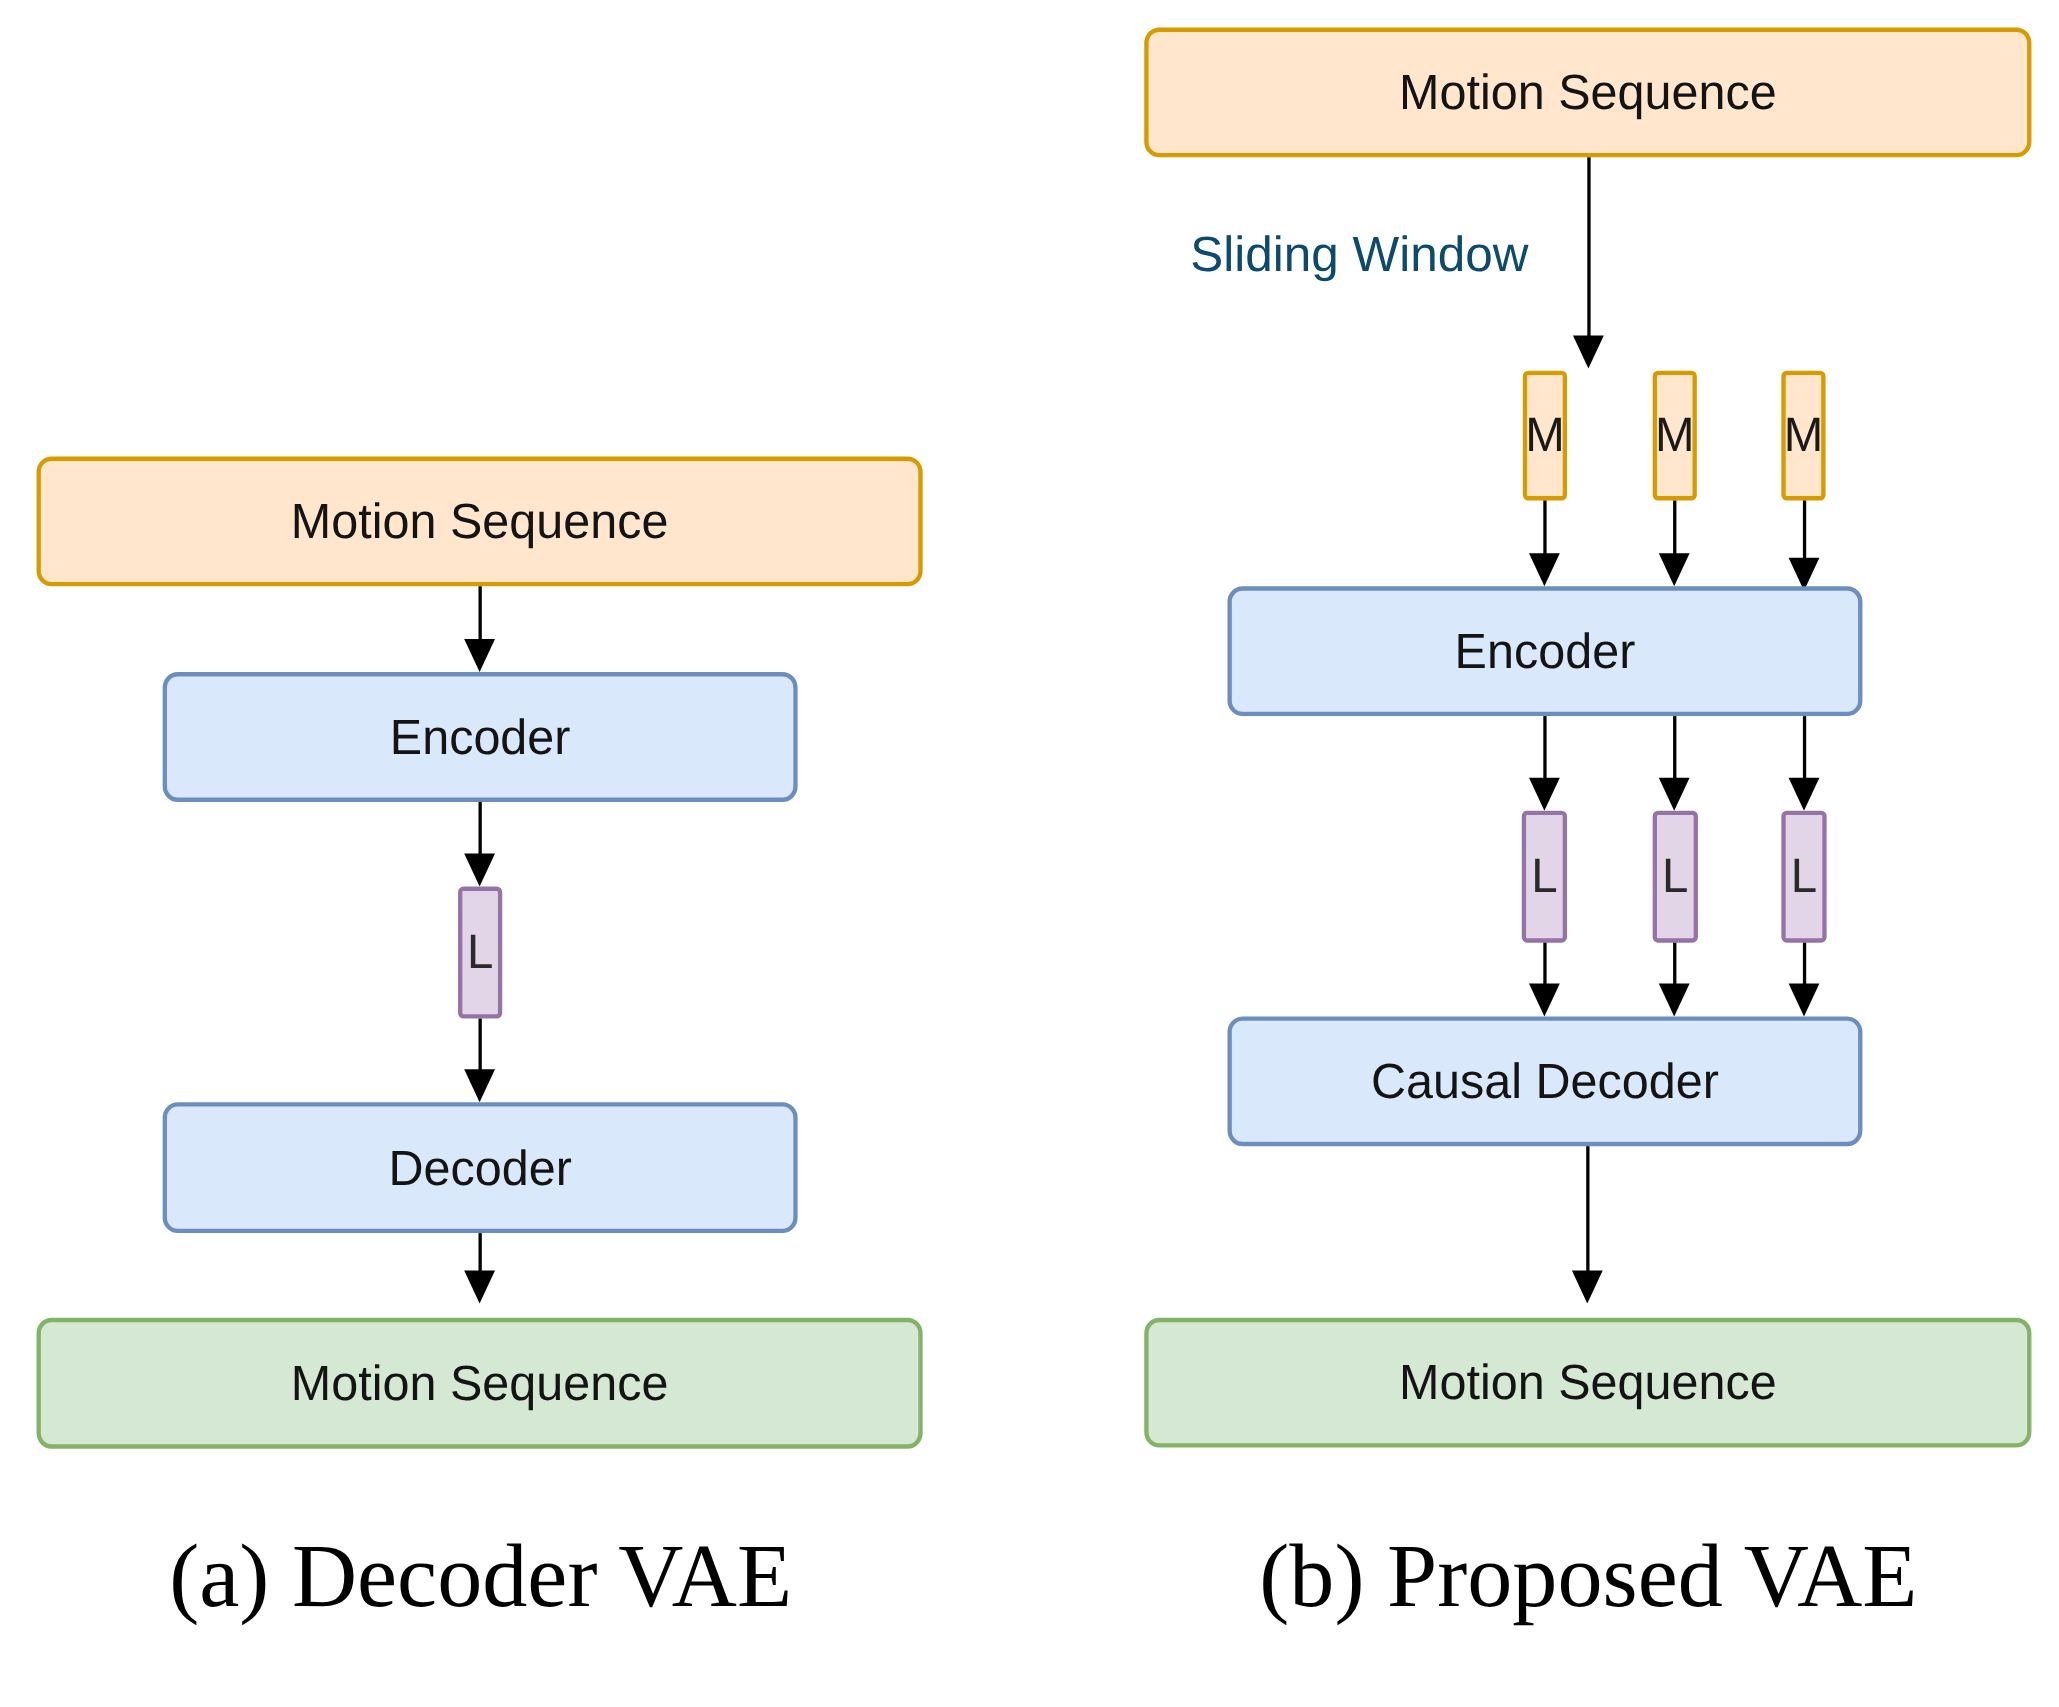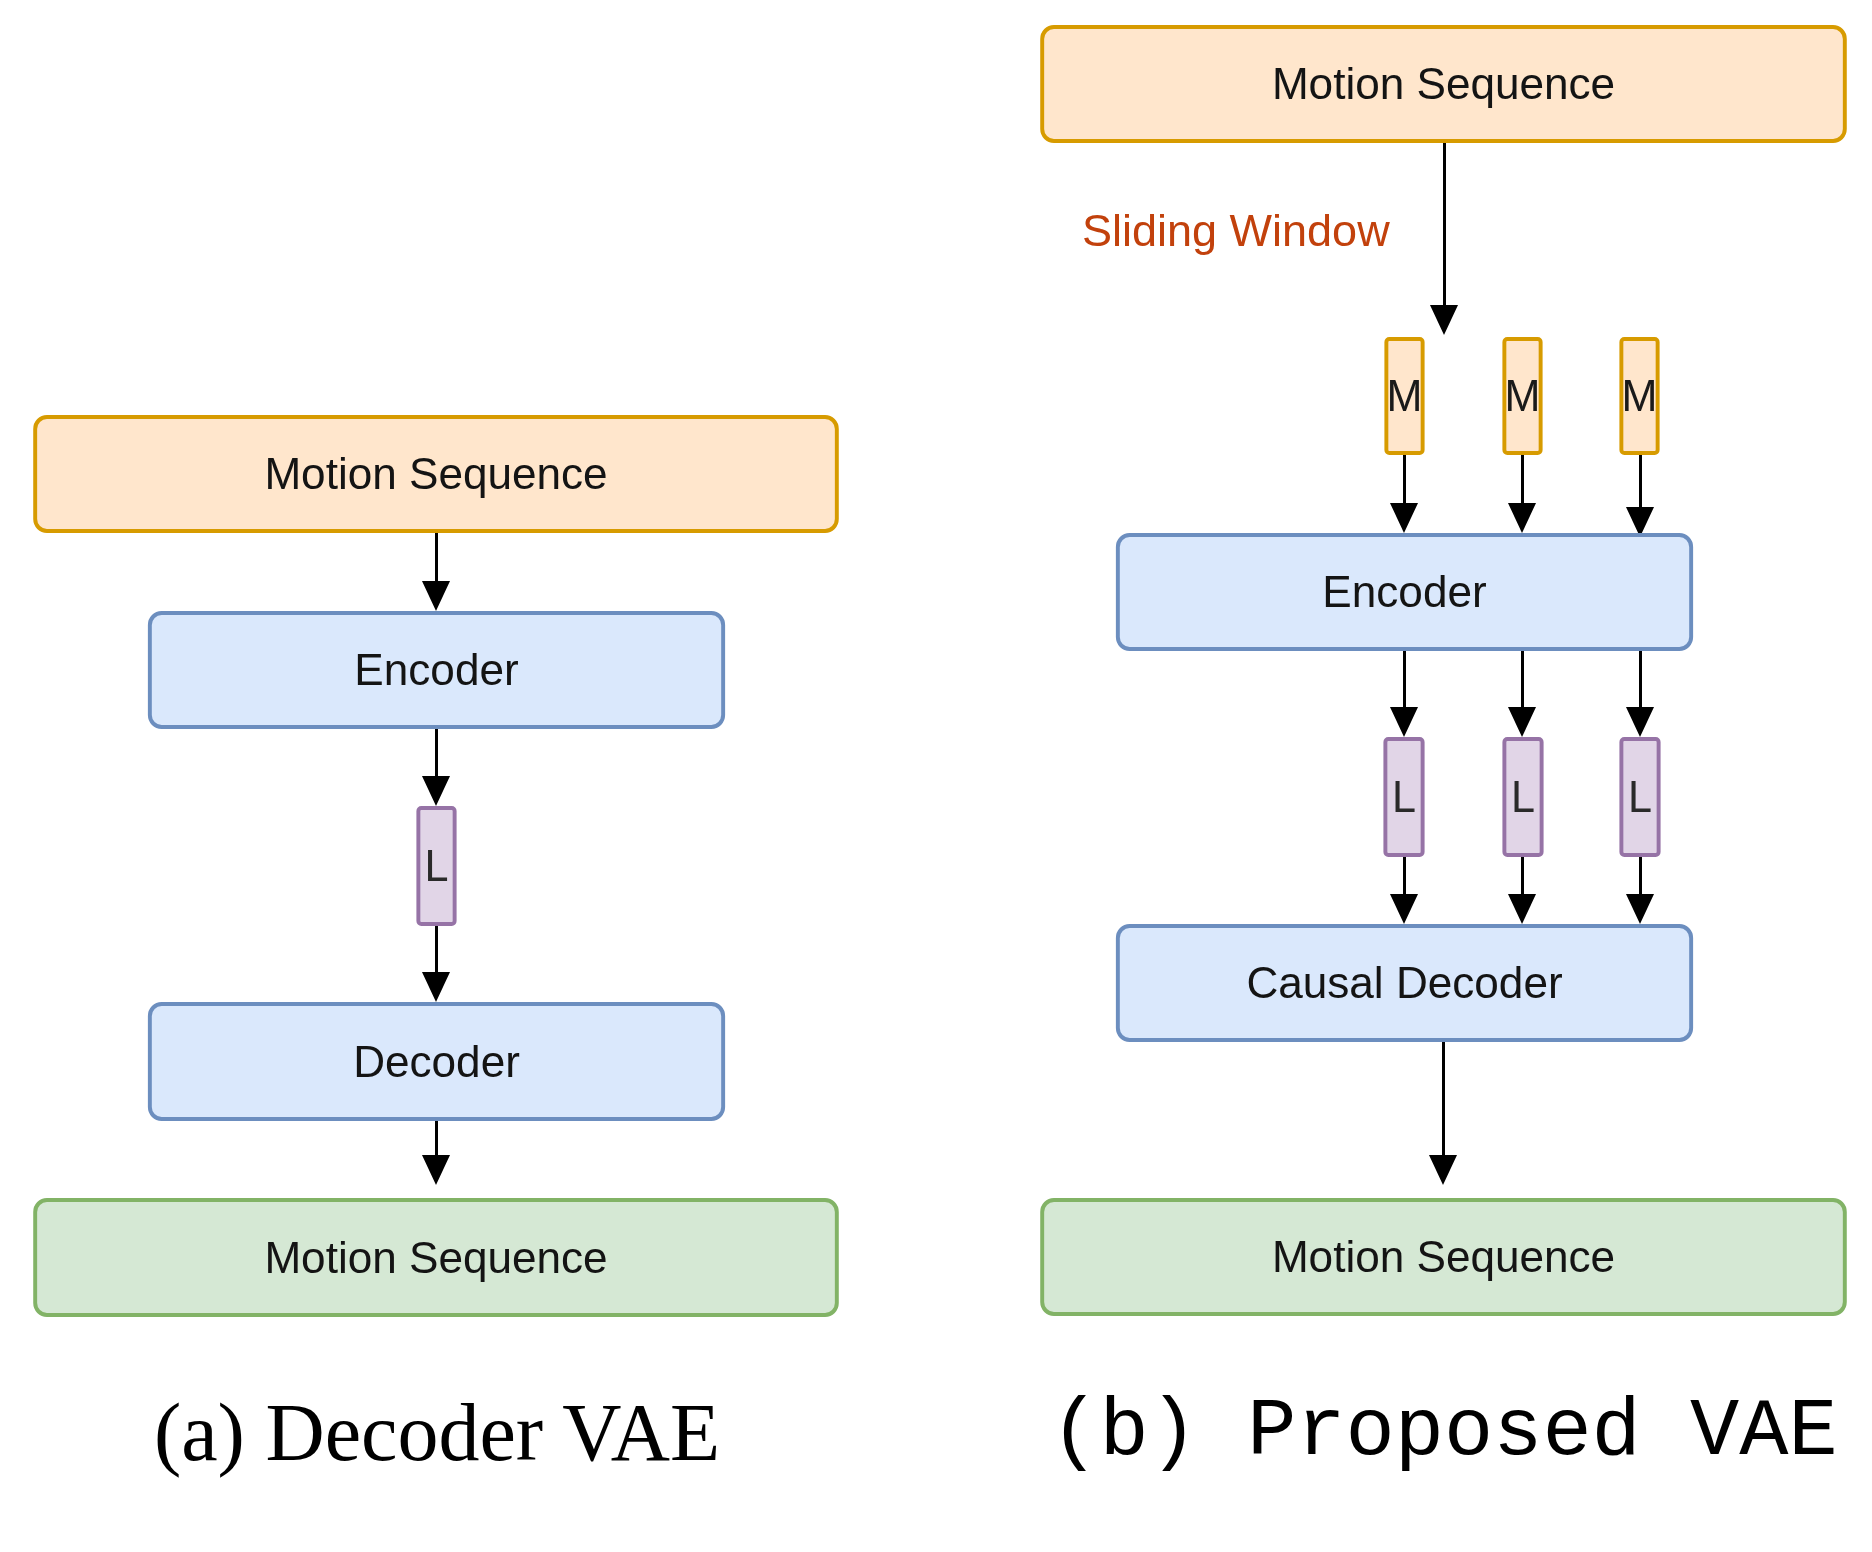--- a/index.html
+++ b/index.html
@@ -19,21 +19,21 @@
   .chip.orange { color: #1a1a1a; }
 
   .line { position: absolute; width: 3px; background: #000; margin-left: -1.5px; }
   .head {
     position: absolute; width: 0; height: 0; margin-left: -14px;
     border-left: 14px solid transparent; border-right: 14px solid transparent;
     border-top: 30px solid #000;
   }
   .label {
     position: absolute; font-family: "Liberation Sans", sans-serif;
-    font-size: 45px; color: #c2410c; white-space: nowrap;
+    font-size: 45px; color: #0c4a6e; white-space: nowrap;
   }
   .caption {
     position: absolute; font-family: "Liberation Serif", serif;
     font-size: 82px; color: #000; white-space: nowrap;
     transform: translateX(-50%);
   }
 
   
   #a-in   { left: 25px;  top: 415px;  width: 822px; height: 118px; }
   #a-enc  { left: 142px; top: 611px;  width: 589px; height: 118px; }
@@ -45,21 +45,21 @@
   
   #b-in   { left: 1032px; top: 25px;   width: 823px; height: 118px; }
   #b-sw   { left: 1082px; top: 205px; }
   .mchip  { top: 337px; width: 41px; height: 118px; }
   #b-m0 { left: 1384px; } #b-m1 { left: 1502px; } #b-m2 { left: 1619px; }
   #b-enc  { left: 1110px; top: 533px;  width: 589px; height: 118px; }
   .lchip  { top: 737px; width: 42px; height: 120px; }
   #b-l0 { left: 1383px; } #b-l1 { left: 1502px; } #b-l2 { left: 1619px; }
   #b-dec  { left: 1110px; top: 924px;  width: 589px; height: 118px; }
   #b-out  { left: 1032px; top: 1198px; width: 823px; height: 118px; }
-  #b-cap  { left: 1444px; top: 1386px; font-family: Liberation Mono, monospace; }
+  #b-cap  { left: 1444px; top: 1386px; }
 </style>
 </head>
 <body>
 
 <div id="a-in" class="node orange">
   <span>Motion Sequence</span>
 </div>
 
 <div class="line" style="left:436px; top:533px; height:50px;"></div>
 <div class="head" style="left:436px; top:581px;"></div>

